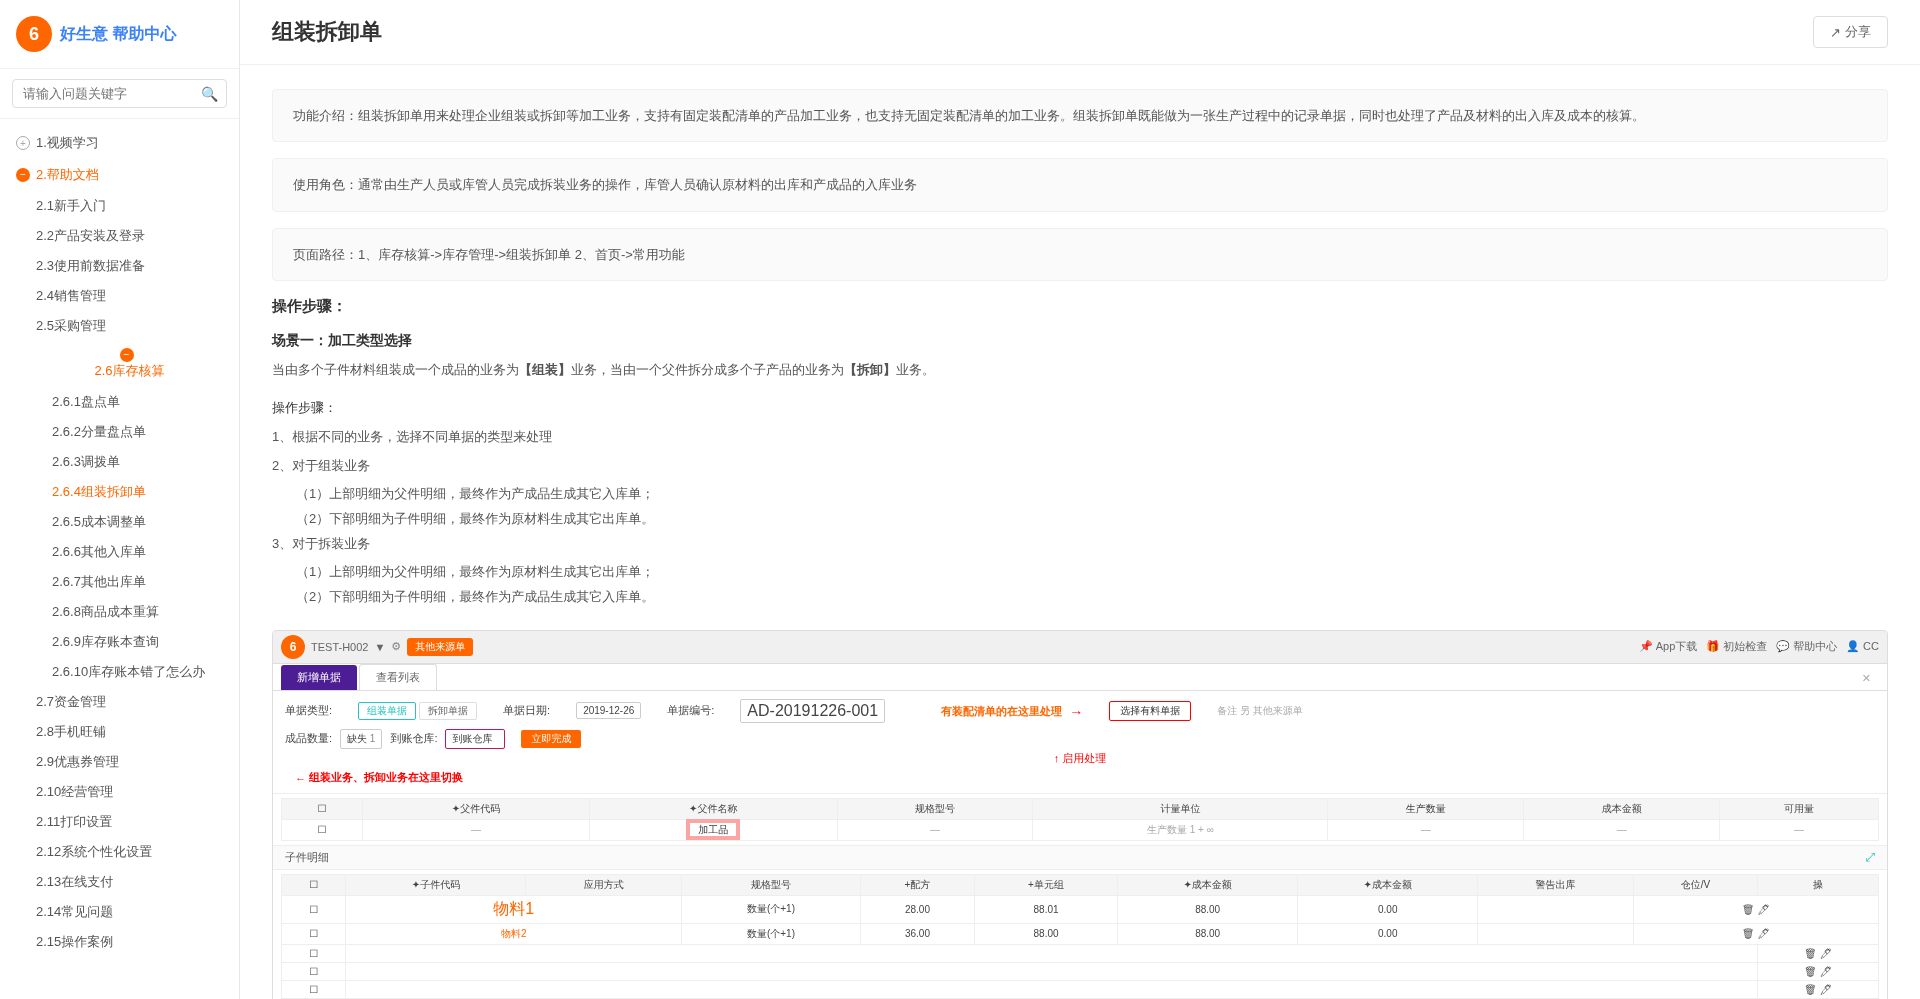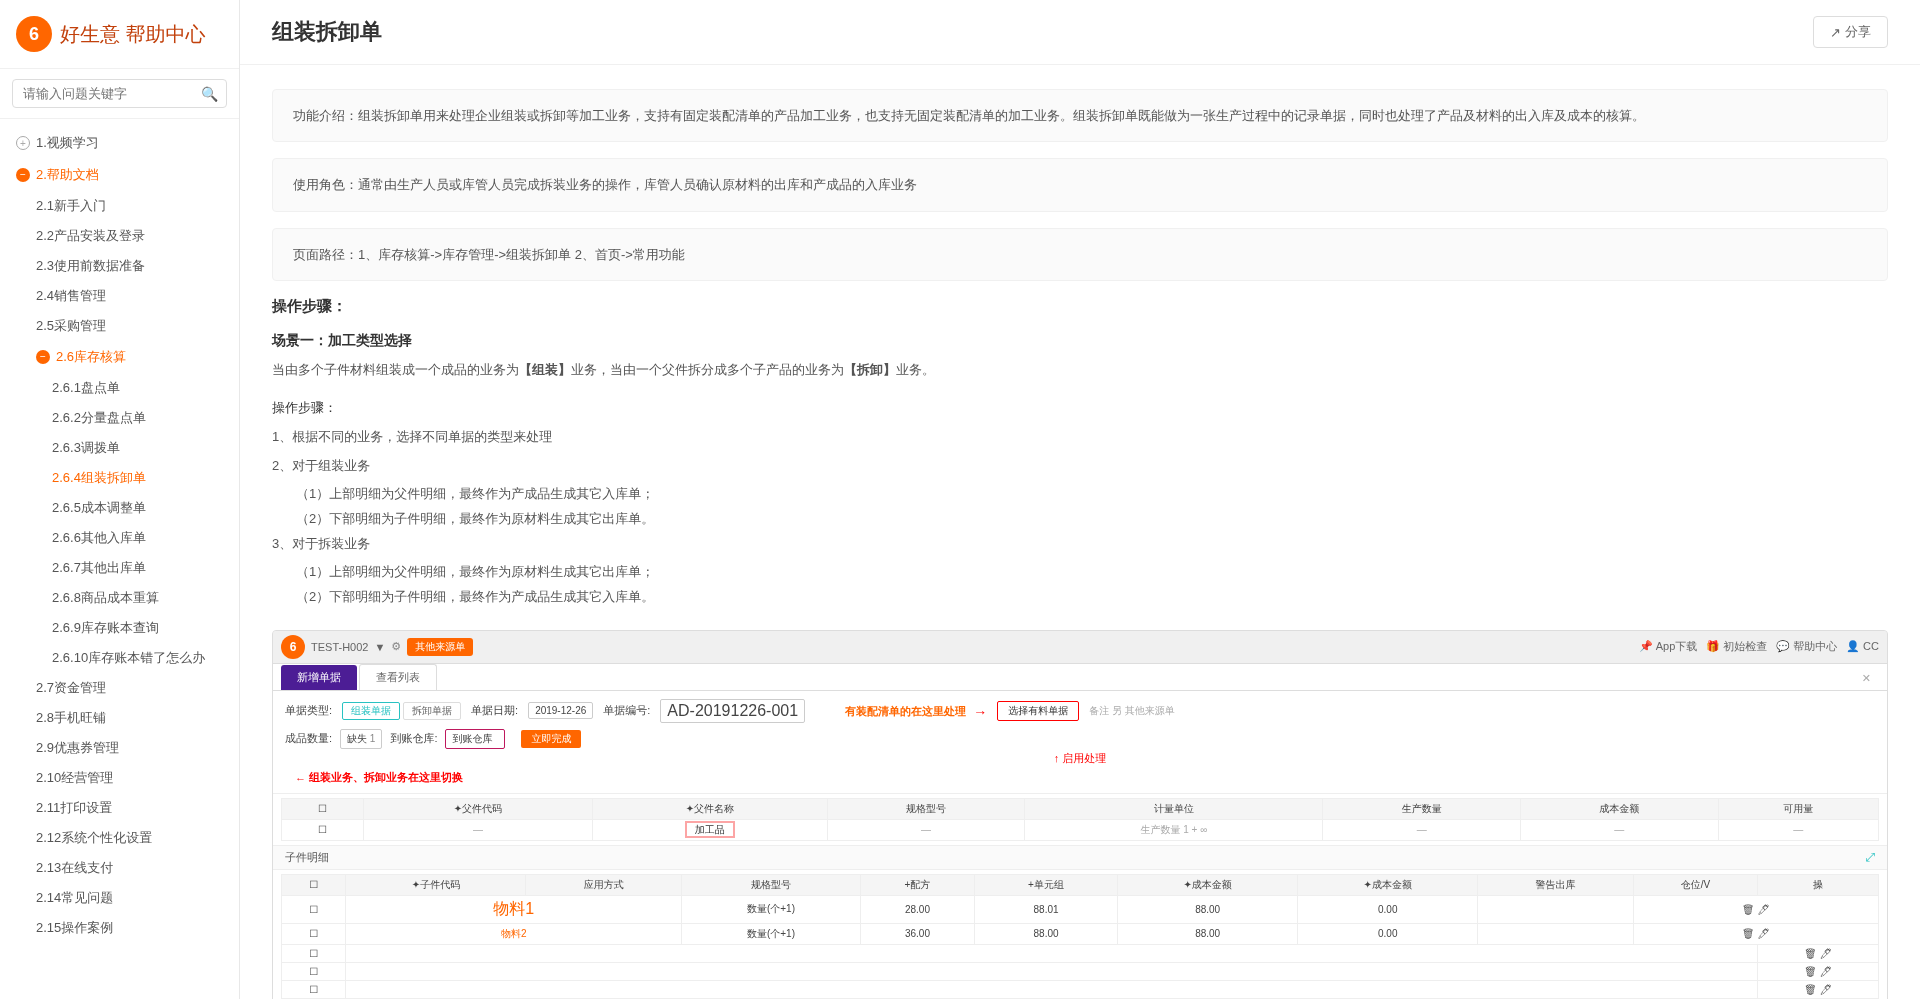--- a/index.html
+++ b/index.html
@@ -30,23 +30,23 @@
       display: flex;
       align-items: center;
       justify-content: center;
       color: white;
       font-size: 18px;
       font-weight: bold;
       margin-right: 8px;
       flex-shrink: 0;
     }
     .logo-text {
-      font-size: 20px;
-      font-weight: normal;
-      color: #c2410c;
+      font-size: 16px;
+      font-weight: bold;
+      color: #3b82f6;
     }
     .sidebar-search {
       padding: 10px 12px;
       border-bottom: 1px solid #f0f0f0;
       display: flex;
       align-items: center;
       position: relative;
     }
     .sidebar-search input {
       width: 100%;
@@ -238,21 +238,21 @@
       <span class="dot-orange"></span>
       <span>2.帮助文档</span>
     </div>
 
     <div class="nav-sub-item"><span>2.1新手入门</span></div>
     <div class="nav-sub-item"><span>2.2产品安装及登录</span></div>
     <div class="nav-sub-item"><span>2.3使用前数据准备</span></div>
     <div class="nav-sub-item"><span>2.4销售管理</span></div>
     <div class="nav-sub-item"><span>2.5采购管理</span></div>
 
-    <div class="nav-item active" style="padding-left: 36px;">
+    <div class="nav-item active" style="padding-left: 36px; flex-direction: column;">
       <span class="dot-orange"></span>
       <span>2.6库存核算</span>
     </div>
 
     <div class="nav-sub-item" style="padding-left: 52px;"><span>2.6.1盘点单</span></div>
     <div class="nav-sub-item" style="padding-left: 52px;"><span>2.6.2分量盘点单</span></div>
     <div class="nav-sub-item" style="padding-left: 52px;"><span>2.6.3调拨单</span></div>
     <div class="nav-sub-item active" style="padding-left: 52px; color: #f60;"><span>2.6.4组装拆卸单</span></div>
     <div class="nav-sub-item" style="padding-left: 52px;"><span>2.6.5成本调整单</span></div>
     <div class="nav-sub-item" style="padding-left: 52px;"><span>2.6.6其他入库单</span></div>
@@ -330,21 +330,21 @@
 
       <div style="background:#fff;display:flex;align-items:flex-end;padding:0 8px;border-bottom:1px solid #ddd;gap:2px;">
         <div style="background:#4c1d95;color:#fff;padding:5px 16px;font-size:11px;border-radius:3px 3px 0 0;">新增单据</div>
         <div style="background:#fff;color:#666;padding:5px 16px;font-size:11px;border:1px solid #ddd;border-bottom:none;border-radius:3px 3px 0 0;">查看列表</div>
         <div style="flex:1;"></div>
         <div style="background:#fff;color:#aaa;padding:5px 8px;font-size:11px;cursor:pointer;">✕</div>
       </div>
 
       <div style="background:#fff;padding:8px 12px;border-bottom:1px solid #eee;position:relative;">
 
-        <div style="display:flex;align-items:center;gap:10px;margin-bottom:6px;font-size:11px;color:#444;flex-wrap:wrap;">
+        <div style="display:flex;align-items:center;gap:26px;margin-bottom:6px;font-size:11px;color:#444;flex-wrap:wrap;">
           <span>单据类型:</span>
           <div style="display:flex;gap:3px;">
             <span style="border:1px solid #29c2c2;color:#29c2c2;padding:1px 8px;border-radius:2px;font-size:10px;cursor:pointer;">组装单据</span>
             <span style="border:1px solid #ddd;color:#666;padding:1px 8px;border-radius:2px;font-size:10px;cursor:pointer;">拆卸单据</span>
           </div>
           <span>单据日期:</span>
           <span style="border:1px solid #ccc;padding:2px 6px;font-size:10px;background:#fff;border-radius:2px;">2019-12-26</span>
           <span>单据编号:</span>
           <span style="border:1px solid #ccc;padding:2px 6px;font-size:16px;background:#fff;border-radius:2px;">AD-20191226-001</span>
           <div style="position:relative;display:inline-block;margin-left:30px;">
@@ -384,21 +384,21 @@
               <th>生产数量</th>
               <th>成本金额</th>
               <th>可用量</th>
             </tr>
           </thead>
           <tbody>
             <tr>
               <td>☐</td>
               <td style="color:#aaa;">—</td>
               <td>
-                <span style="border:2px solid #fca5a5;padding:1px 8px;color:#333;font-size:10px;margin-top:32px;">加工品</span>
+                <span style="border:4px solid #fca5a5;padding:1px 8px;color:#333;font-size:10px;margin-top:32px;">加工品</span>
               </td>
               <td style="color:#aaa;">—</td>
               <td style="color:#aaa;">生产数量 1 + ∞</td>
               <td style="color:#aaa;">—</td>
               <td style="color:#aaa;">—</td>
               <td style="color:#aaa;">—</td>
             </tr>
           </tbody>
         </table>
       </div>

